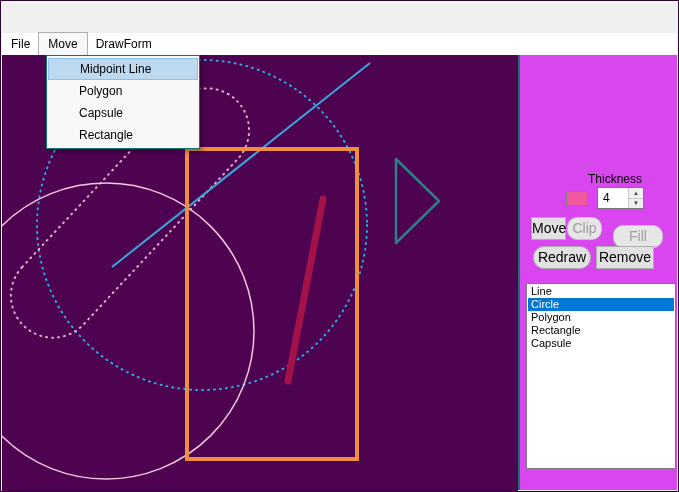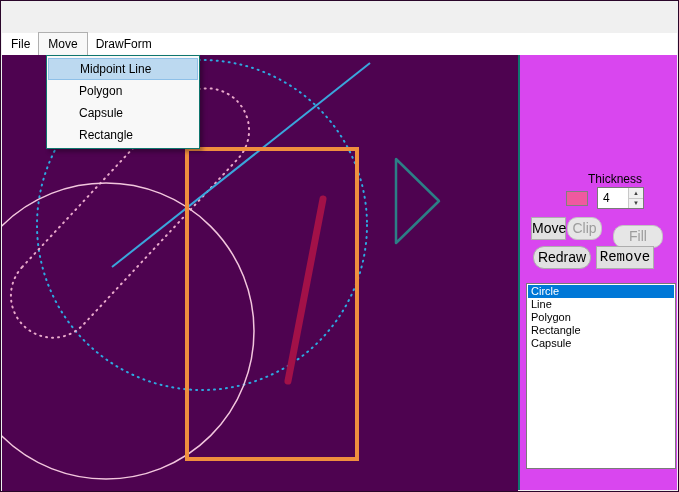--- a/index.html
+++ b/index.html
@@ -48,21 +48,21 @@
   .ud-btn { flex:1; font-size:6px; line-height:6px; display:flex; align-items:center;
     justify-content:center; color:#404040; background:#f0f0f0; }
   .ud-btn + .ud-btn { border-top:1px solid #c8c8c8; }
   .btn { position:absolute; height:23px; background:#e1e1e1; border:1px solid #adadad;
     font-size:14px; text-align:center; line-height:21px; cursor:default; }
   .btn.disabled { color:#9c9c9c; background:#e6e6e6; border-color:#c3c3c3;border-radius:10px; }
   .btn-move   { left:11px; top:162px; width:35px; }
   .btn-clip   { left:47px; top:162px; width:35px; }
   .btn-fill   { left:93px; top:162px; width:50px;margin-top:8px; }
   .btn-redraw { left:13px; top:191px; width:58px;border-radius:11px; }
-  .btn-remove { left:76px; top:191px; width:58px;font-family:Liberation Mono, monospace; }
+  .btn-remove { left:76px; top:191px; width:58px; }
   .listbox { position:absolute; left:6px; top:228px; width:150px; height:186px;
     background:#fff; border:1px solid #7a7a7a; font-size:11px; padding:1px; overflow:hidden; }
   .lb-item { height:13px; line-height:13px; padding-left:3px; }
   .lb-item.sel { background:#0078d7; color:#fff; }
 </style>
 </head>
 <body>
 
 <div class="window">
 
@@ -112,21 +112,21 @@
         <div class="ud-btn">▼</div>
       </div>
     </div>
     <div class="btn btn-move">Move</div>
     <div class="btn btn-clip disabled">Clip</div>
     <div class="btn btn-fill disabled">Fill</div>
     <div class="btn btn-redraw">Redraw</div>
     <div class="btn btn-remove">Remove</div>
 
     <div class="listbox">
+      <div class="lb-item">Line</div>
       <div class="lb-item sel">Circle</div>
-      <div class="lb-item">Line</div>
       <div class="lb-item">Polygon</div>
       <div class="lb-item">Rectangle</div>
       <div class="lb-item">Capsule</div>
     </div>
   </div>
 
 </div>
 
 </body></html>

